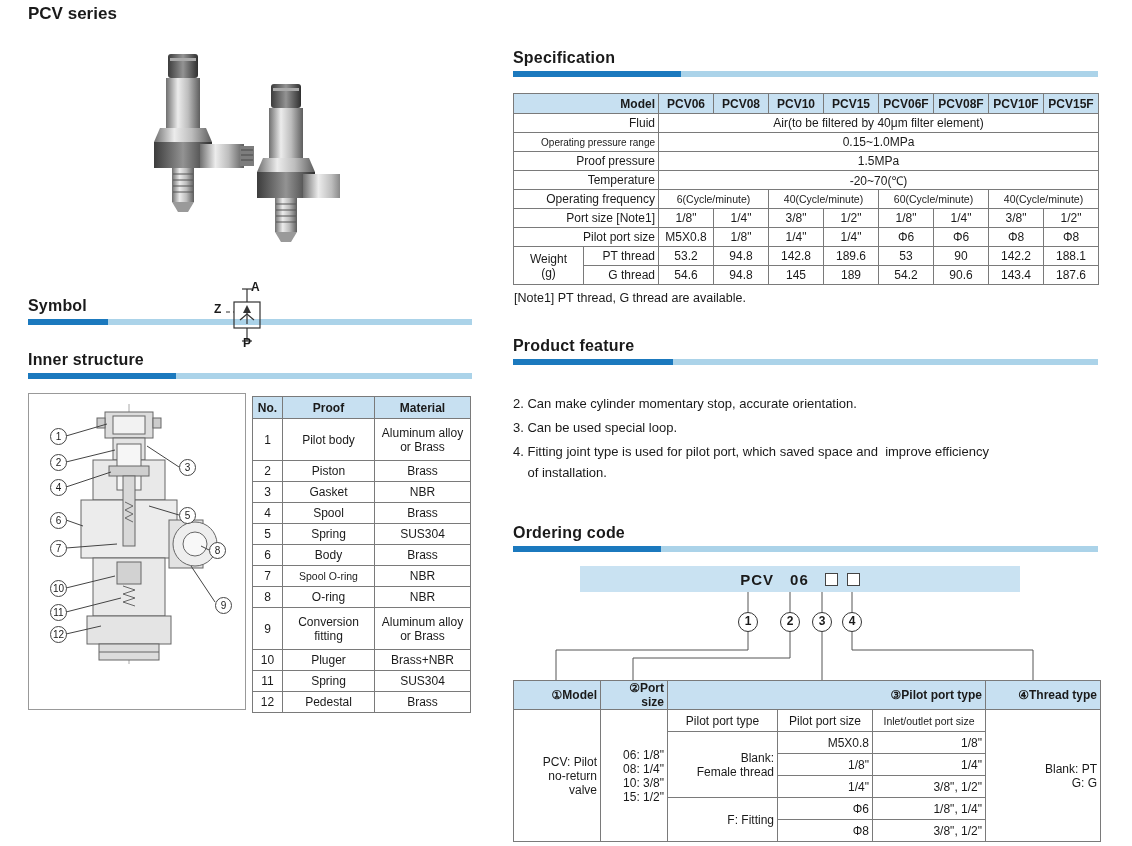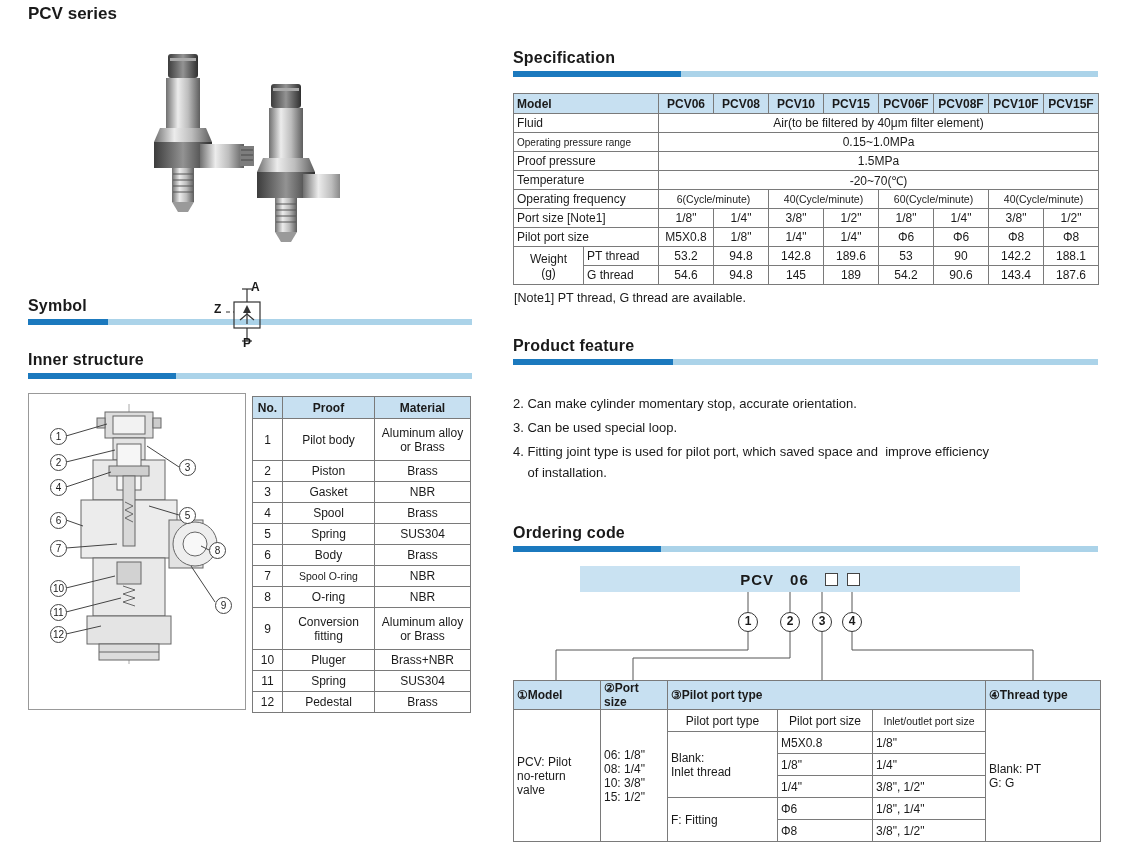--- a/index.html
+++ b/index.html
@@ -17,21 +17,21 @@
   .heading .bar .dark { background:#1b79be; }
   .heading .bar .light { background:#abd3e9; flex:1; }
 
   .page-title { position:absolute; left:28px; top:4px; font-size:17px; font-weight:bold; }
 
   table { border-collapse:collapse; table-layout:fixed; }
   td, th { border:1px solid #7a7a7a; font-size:12px; padding:0 3px; overflow:hidden; vertical-align:middle; }
   th { font-weight:bold; }
   .hdrbg { background:#c7e0f1; }
   .ctr { text-align:center; }
-  .lft { text-align:left; }
+  .lft { text-align:right; }
   .pre { white-space:pre-wrap;margin-top:8px; }
   .sm { font-size:10.5px; }
   .xs { font-size:10px; }
 
   
   .inner-box { position:absolute; left:28px; top:393px; width:218px; height:317px; border:1px solid #999; background:#fff; }
   .callout {
     position:absolute; width:17px; height:17px; border:1px solid #444; border-radius:50%;
     font-size:10px; line-height:15px; text-align:center; background:#fff; z-index:2;
   }
@@ -457,21 +457,21 @@
 10: 3/8"
 15: 1/2"</td>
     <td class="ctr">Pilot port type</td>
     <td class="ctr">Pilot port size</td>
     <td class="ctr sm">Inlet/outlet port size</td>
     <td class="lft pre" rowspan="6">Blank: PT
 G: G</td>
   </tr>
   <tr style="height:22px">
     <td class="lft pre" rowspan="3">Blank:
-Inlet thread</td>
+Female thread</td>
     <td class="lft">M5X0.8</td>
     <td class="lft">1/8"</td>
   </tr>
   <tr style="height:22px">
     <td class="lft">1/8"</td>
     <td class="lft">1/4"</td>
   </tr>
   <tr style="height:22px">
     <td class="lft">1/4"</td>
     <td class="lft">3/8", 1/2"</td>

